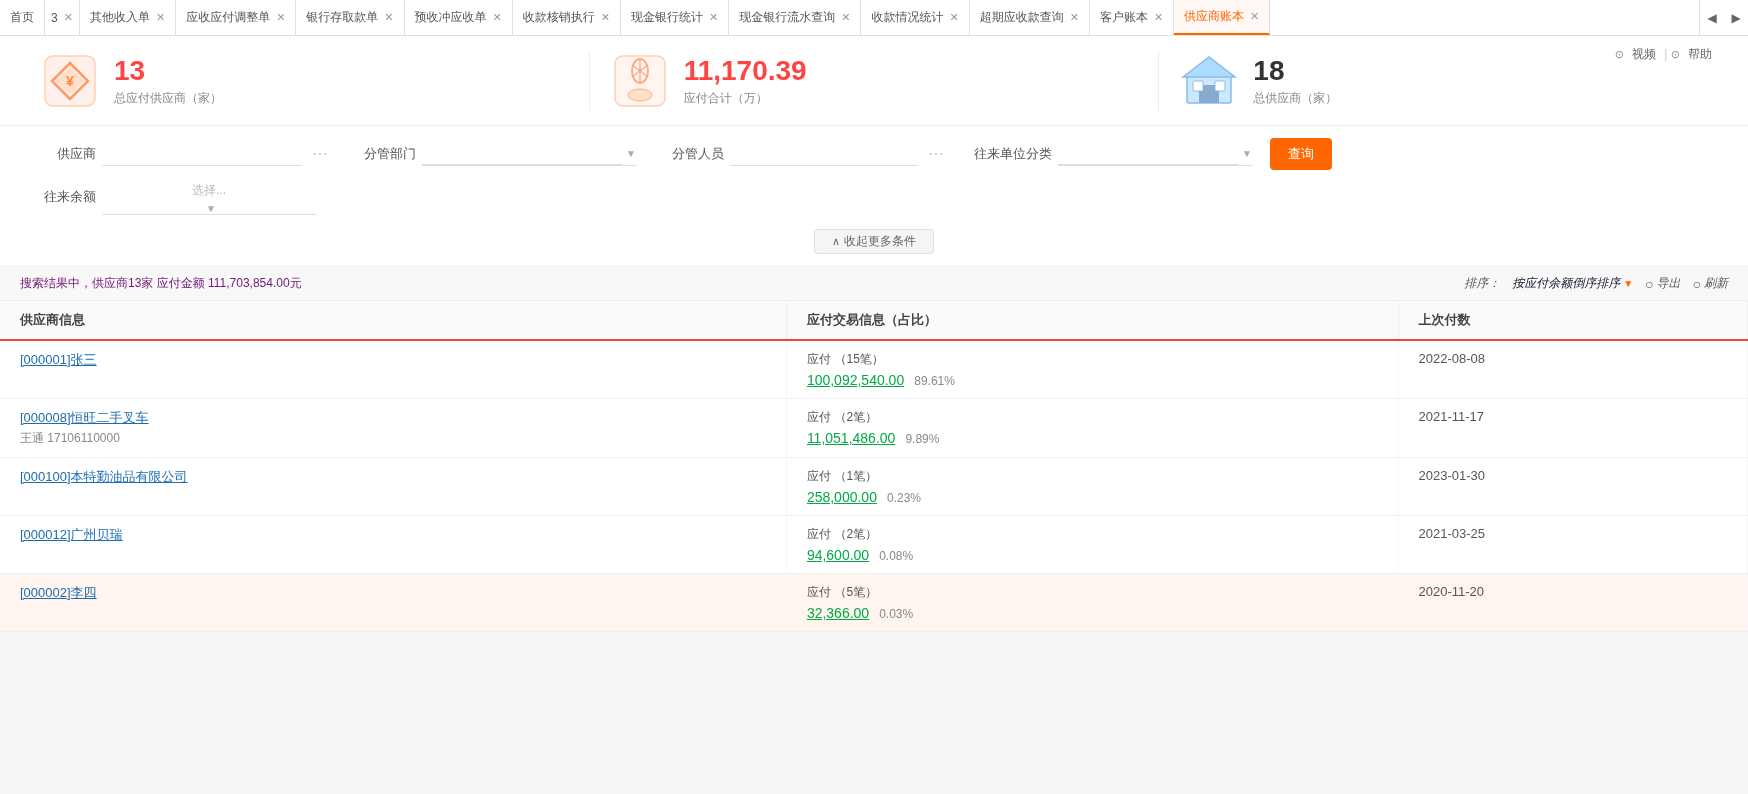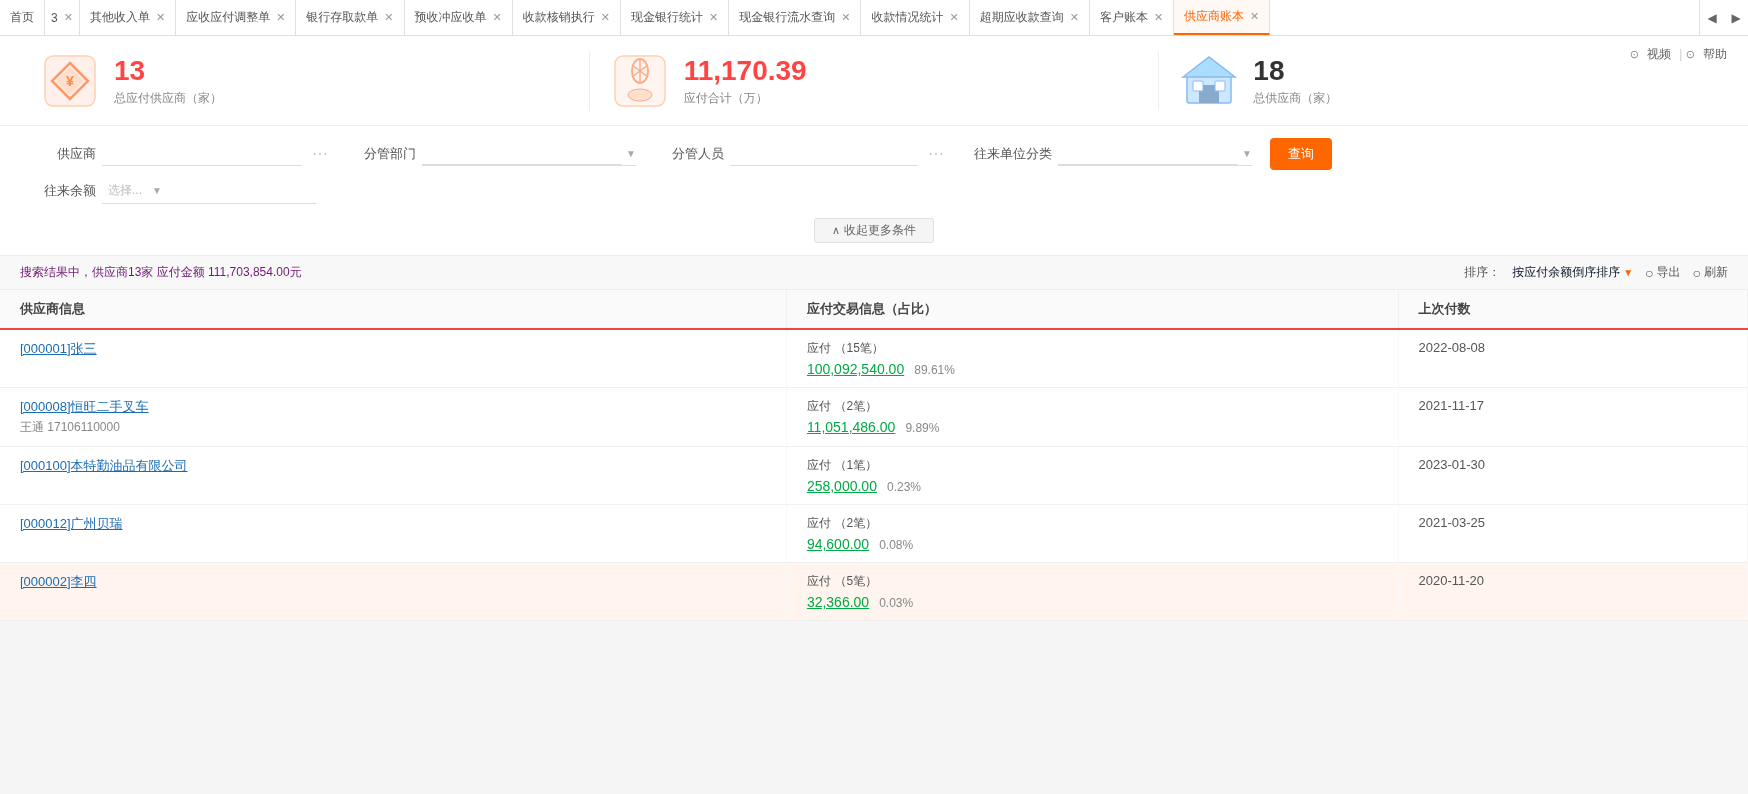--- a/index.html
+++ b/index.html
@@ -23,21 +23,21 @@
     
     .stats-bar {
       display: flex; align-items: center; background: #fff;
       padding: 10px 20px; border-bottom: 1px solid #eee; position: relative; height: 90px;
     }
     .stat-block { display: flex; align-items: center; flex: 1; padding: 0 20px; }
     .stat-icon { width: 60px; height: 60px; margin-right: 14px; }
     .stat-info .num { font-size: 28px; font-weight: bold; color: #ff4444; line-height: 1.2; }
     .stat-info .label { font-size: 12px; color: #888; margin-top: 2px; }
     .stat-divider { width: 1px; background: #eee; height: 60px; }
-    .top-right-links { position: absolute; right: 16px; top: 10px; font-size: 12px; color: #666; }
+    .top-right-links { position: absolute; right: 31px; top: 10px; font-size: 12px; color: #666; }
     .top-right-links a { color: #666; text-decoration: none; margin: 0 5px; }
     .top-right-links .sep { color: #ccc; }
 
     
     .filter-area {
       background: #fff; padding: 12px 36px; border-bottom: 1px solid #eee;
     }
     .filter-row { display: flex; align-items: center; margin-bottom: 8px; flex-wrap: wrap; gap: 8px; }
     .filter-item { display: flex; align-items: center; gap: 6px; min-width: 280px; }
     .filter-label { color: #555; white-space: nowrap; font-size: 13px; min-width: 60px; text-align: right; }
@@ -62,21 +62,21 @@
     }
     .collapse-icon { margin-right: 4px; font-size: 11px; }
 
     
     .result-bar {
       display: flex; align-items: center; justify-content: space-between;
       padding: 8px 20px; background: #f8f8f8; border-bottom: 1px solid #eee; font-size: 12px;
     }
     .result-summary { color: #555; }
     .result-summary span { color: #701a75; }
-    .result-actions { display: flex; align-items: center; gap: 12px; color: #555; }
+    .result-actions { display: flex; align-items: center; gap: 12px; color: #555; font-style: italic; }
     .sort-select { color: #ff6600; cursor: pointer; display: flex; align-items: center; gap: 3px; }
     .action-btn { display: flex; align-items: center; gap: 3px; cursor: pointer; color: #555; }
     .action-icon { font-size: 14px; }
 
     
     .data-table { background: #fff; width: 100%; border-collapse: collapse; }
     .table-header { background: #fafafa; border-bottom: 2px solid #ef4444; }
     .table-header th {
       padding: 10px 20px; text-align: left; font-weight: 600; font-size: 13px; color: #444;
       border-right: 1px solid #f0f0f0;
@@ -262,21 +262,21 @@
         </div>
       </div>
 
       <button class="search-btn" style="margin-left:10px;">查询</button>
     </div>
 
     <div class="filter-row">
 
       <div class="filter-item">
         <span class="filter-label">往来余额</span>
-        <div class="filter-select-wrapper" style="min-width:160px;">
+        <div class="filter-select-wrapper" style="min-width:160px;flex-direction:column;">
           <span style="color:#bbb; font-size:12px; padding: 4px 6px;">选择...</span>
           <span class="filter-dropdown-icon">▼</span>
         </div>
       </div>
     </div>
 
     <div style="display:flex; justify-content:center; margin-top:4px;">
       <div class="collapse-btn">
         <span class="collapse-icon">∧</span>
         <span>收起更多条件</span>

